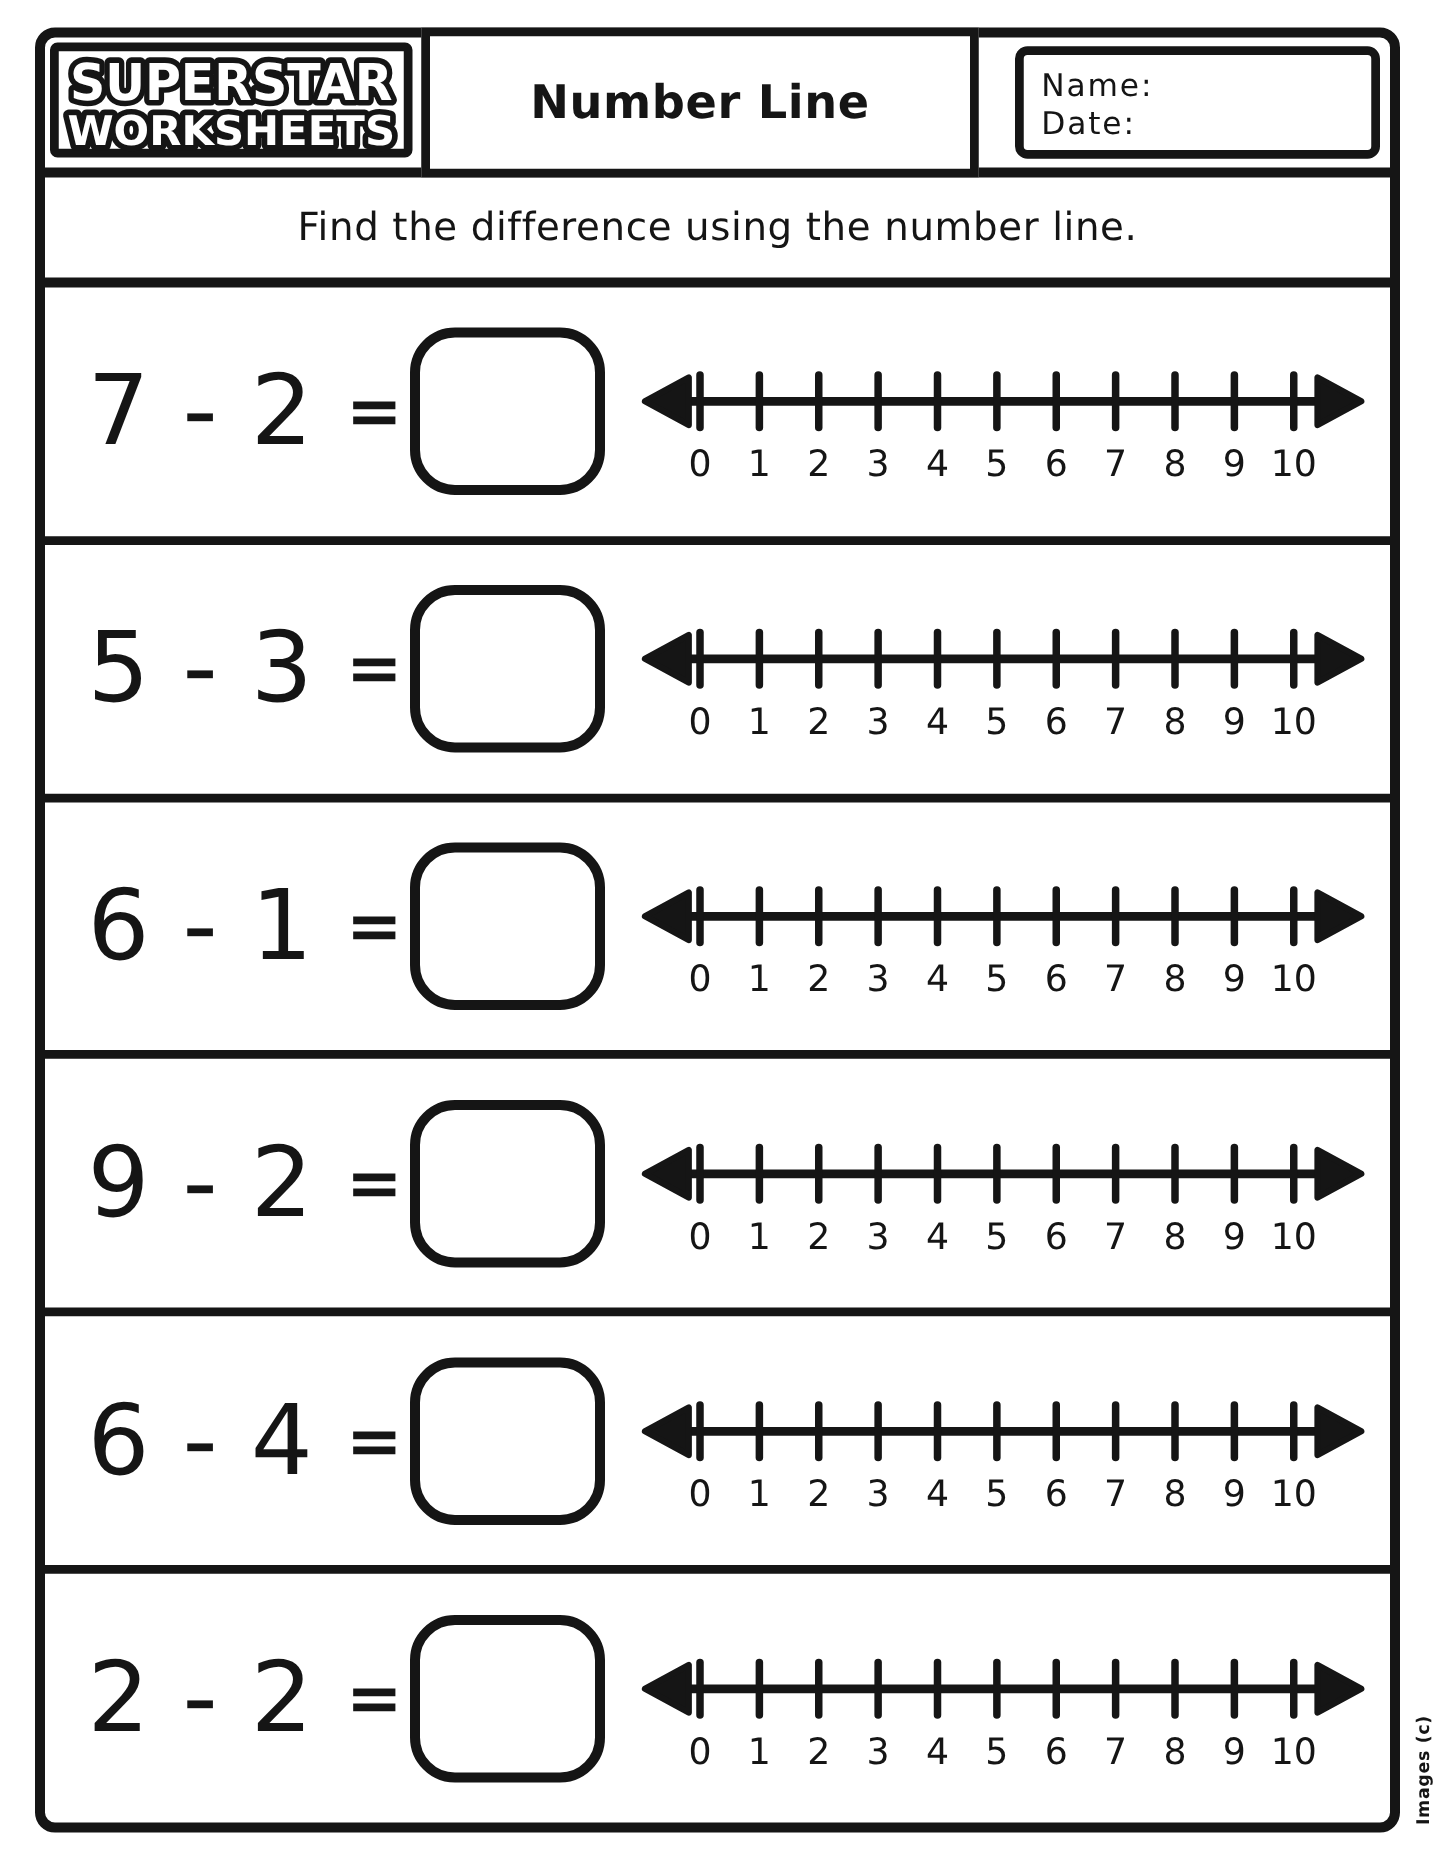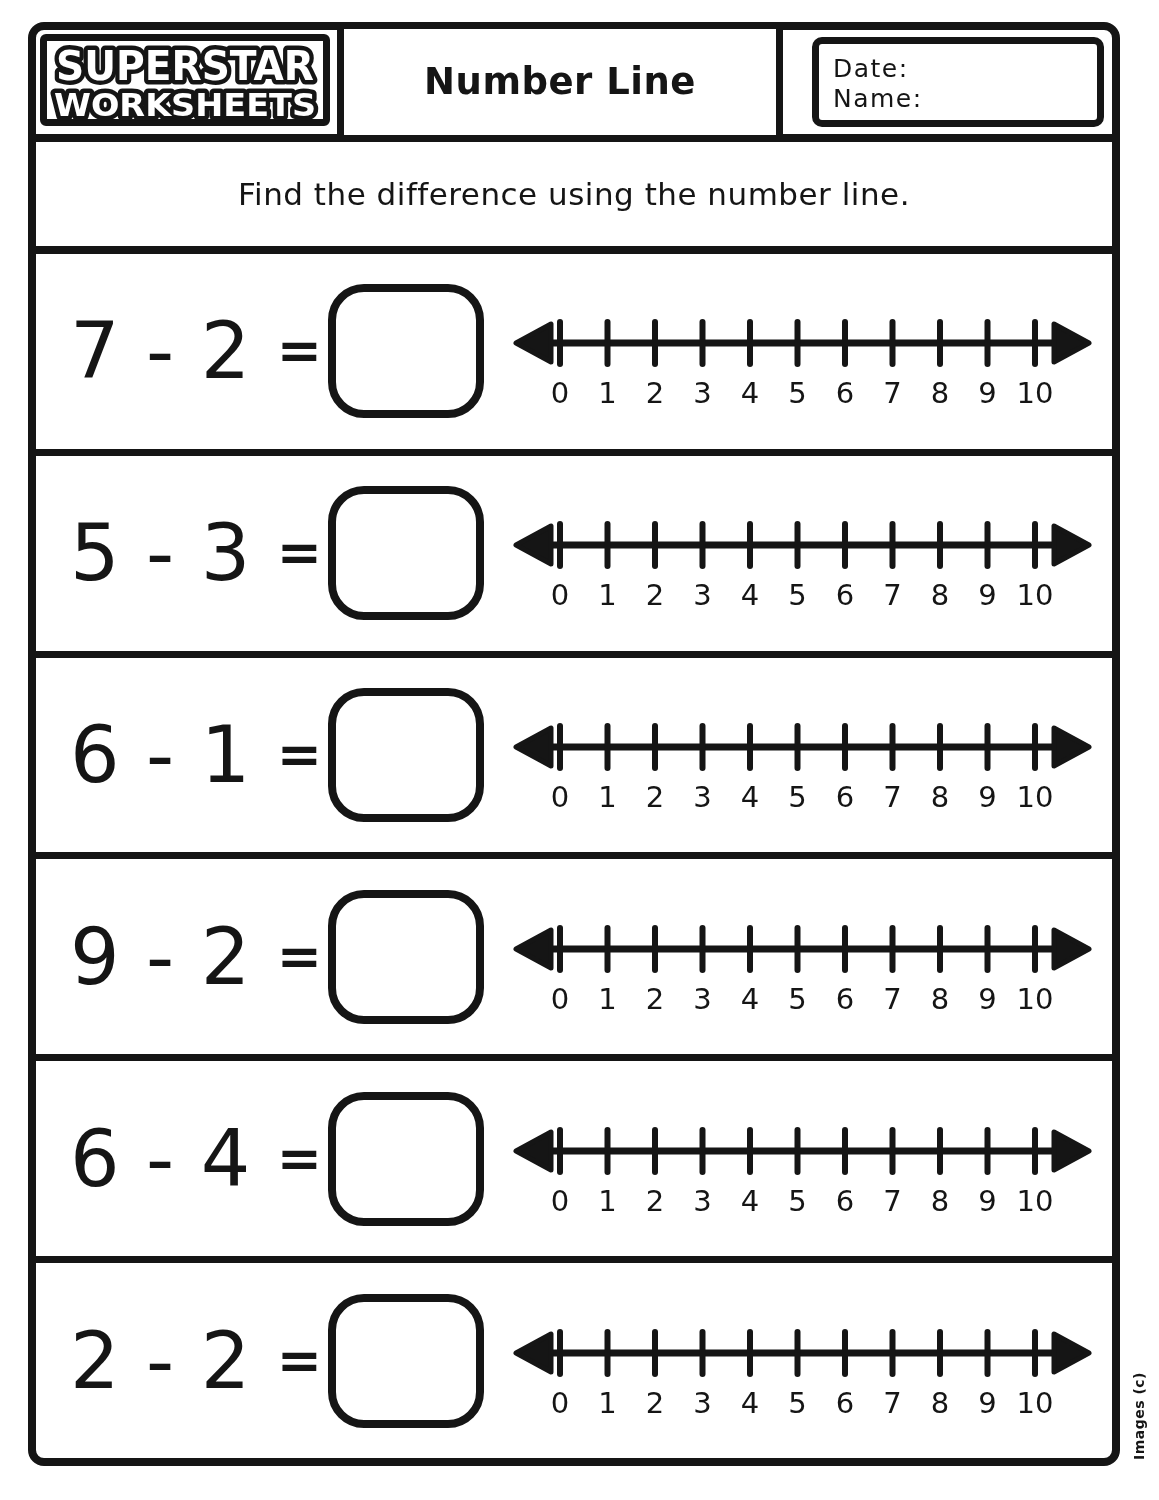--- a/index.html
+++ b/index.html
@@ -29,21 +29,21 @@
   .namedate-box {
     position:absolute; right:8px; top:7px; width:292px; height:90px;
     border:7px solid #151515; border-radius:10px; background:#fff;
     padding:9px 8px 9px 14px; display:flex; flex-direction:column; justify-content:space-between;
     font-size:25px; letter-spacing:1.5px;
   }
   .nd-row { display:flex; align-items:center; }
   .nd-fill { flex:1; height:30px; }
   
   .instruction-row {
-    flex:none; height:112px; border-bottom:8px solid #151515;
+    flex:none; height:88px; border-bottom:8px solid #151515;
     display:flex; align-items:center; justify-content:center;
     font-size:31px; letter-spacing:0.5px;
   }
   
   .problems { flex:1; display:flex; flex-direction:column; }
   .problem-row {
     flex:1; border-bottom:7px solid #151515;
     display:flex; align-items:center; padding-left:34px;
   }
   .problem-row:last-child { border-bottom:none; }
@@ -77,27 +77,27 @@
         <text x="139" y="75" text-anchor="middle" font-size="33" font-weight="bold" fill="#ffffff" stroke="#151515" stroke-width="9" stroke-linejoin="round" paint-order="stroke" textLength="264" lengthAdjust="spacingAndGlyphs">WORKSHEETS</text>
       </svg>
     </div>
 
     <div class="title-box">
       <div>Number Line</div>
     </div>
 
     <div class="namedate-box">
       <div class="nd-row">
+        <span>Name:</span>
+        <span class="nd-fill"></span>
+      </div>
+      <div class="nd-row">
         <span>Date:</span>
         <span class="nd-fill"></span>
       </div>
-      <div class="nd-row">
-        <span>Name:</span>
-        <span class="nd-fill"></span>
-      </div>
     </div>
   </div>
 
   <div class="instruction-row">
     <span>Find the difference using the number line.</span>
   </div>
 
   <div class="problems">
   <div class="problem-row">
     <div class="equation">

